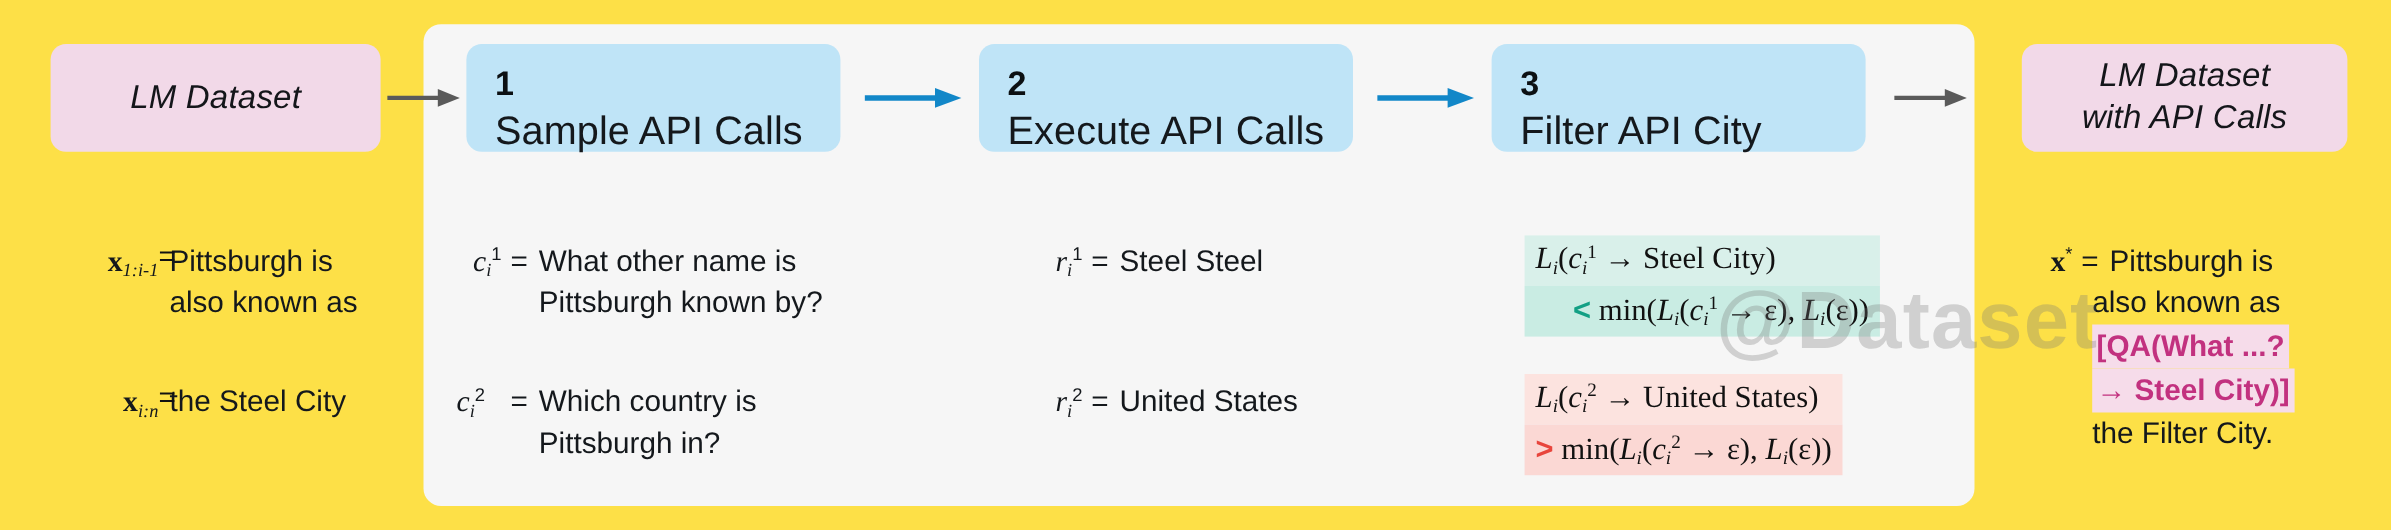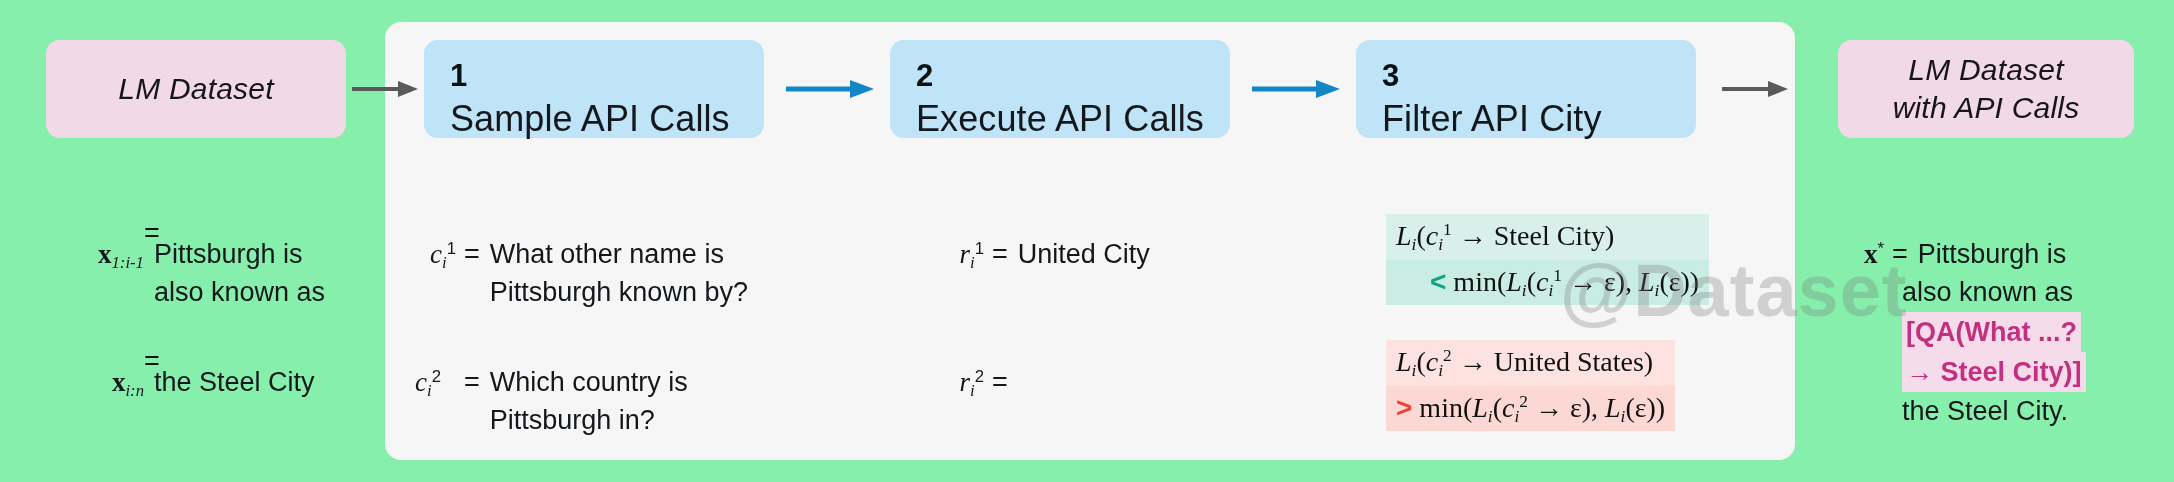--- a/index.html
+++ b/index.html
@@ -8,21 +8,21 @@
     background: #ffffff;
   }
   body {
     font-family: "Liberation Sans", sans-serif;
     color: #111111;
   }
   #canvas {
     position: relative;
     width: 2174px;
     height: 482px;
-    background: #86efac;
+    background: #fde047;
     overflow: hidden;
   }
 
   
   .panel {
     position: absolute;
     left: 385px;
     top: 22px;
     width: 1410px;
     height: 438px;
@@ -85,21 +85,20 @@
   .col {
     position: absolute;
     font-size: 27px;
     line-height: 1.42;
     color: #14181c;
   }
   .eqrow {
     display: flex;
     align-items: flex-start;
     white-space: nowrap;
-    margin-top: 17px;
   }
   .sym {
     display: inline-block;
     text-align: right;
     flex: 0 0 auto;
   }
   .rhs {
     display: inline-block;
     white-space: pre-line;
     padding-left: 10px;
@@ -276,29 +275,30 @@
 Pittsburgh in?</span>
     </div>
   </div>
 
   <div class="col" style="left:936px; top:218px;">
     <div class="eqrow">
       <span class="sym" style="width:48px;">
         <span class="mvar">r</span><sub class="sub-it">i</sub><sup>1</sup>
       </span>
       <span style="padding-left:8px;">=</span>
-      <span class="rhs">United City</span>
+      <span class="rhs">Steel Steel</span>
     </div>
   </div>
   <div class="col" style="left:936px; top:346px;">
     <div class="eqrow">
       <span class="sym" style="width:48px;">
         <span class="mvar">r</span><sub class="sub-it">i</sub><sup>2</sup>
       </span>
       <span style="padding-left:8px;">=</span>
+      <span class="rhs">United States</span>
     </div>
   </div>
 
   <div class="fbox" style="left:1386px; top:214px;border-radius:16px;">
     <span class="fline hl-green-l">
       <span class="mvar">L</span><sub class="sub-it">i</sub>(<span class="mvar">c</span><sub class="sub-it">i</sub><sup>1</sup> → Steel City)
     </span>
     <span class="fline hl-green">
       <span class="cmp cmp-green">&lt;</span>
       min(<span class="mvar">L</span><sub class="sub-it">i</sub>(<span class="mvar">c</span><sub class="sub-it">i</sub><sup>1</sup> → ε), <span class="mvar">L</span><sub class="sub-it">i</sub>(ε))
@@ -323,18 +323,18 @@
       <span style="padding-left:8px;">=</span>
       <span style="padding-left:10px;">Pittsburgh is</span>
     </div>
     <div style="padding-left:62px;">also known as</div>
     <div style="padding-left:62px;">
       <span class="qa-hl">[QA(What ...?</span>
     </div>
     <div style="padding-left:62px;">
       <span class="qa-hl">→ Steel City)]</span>
     </div>
-    <div style="padding-left:62px;">the Steel City.</div>
+    <div style="padding-left:62px;">the Filter City.</div>
   </div>
 
   <div class="watermark">@Dataset</div>
 
 </div>
 
 </body></html>

